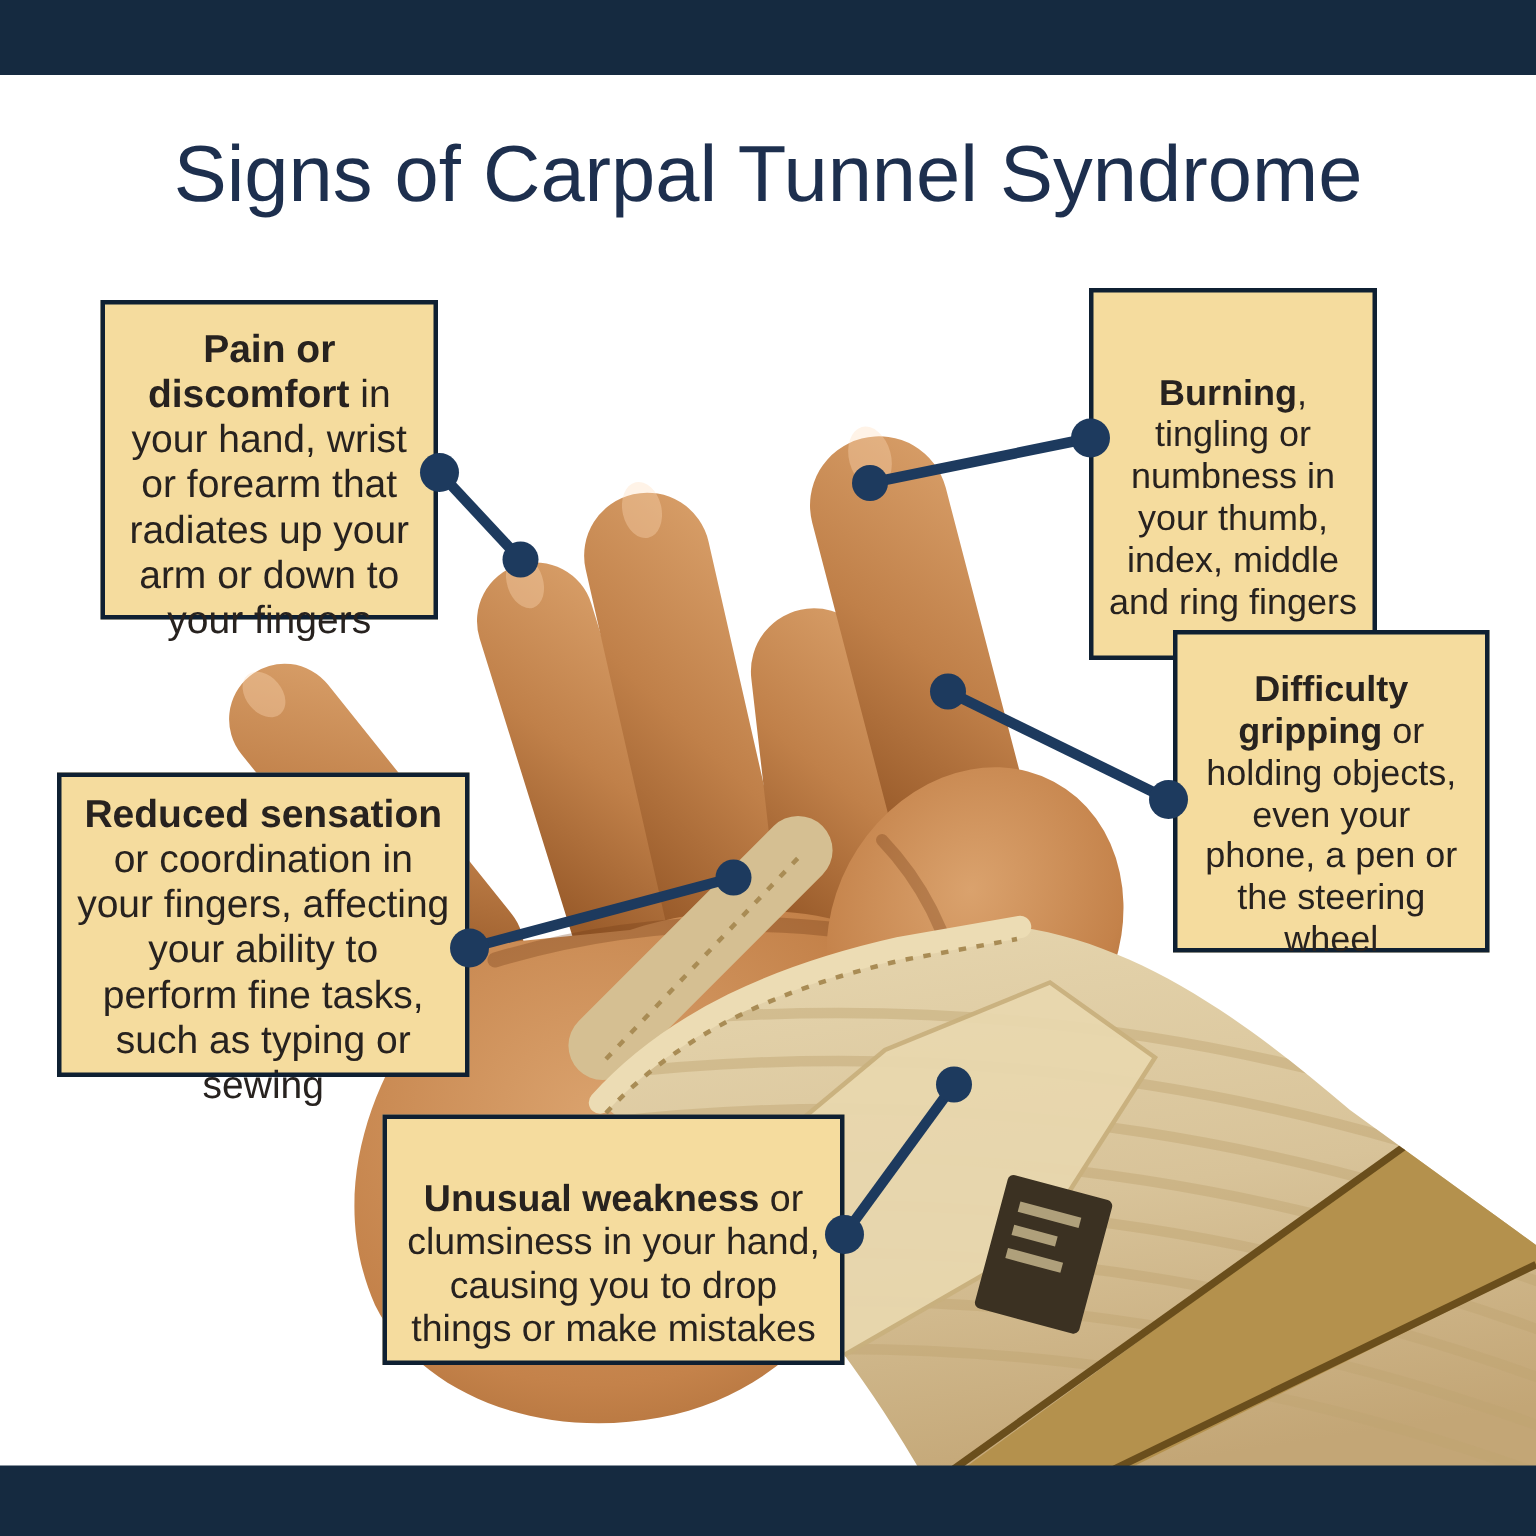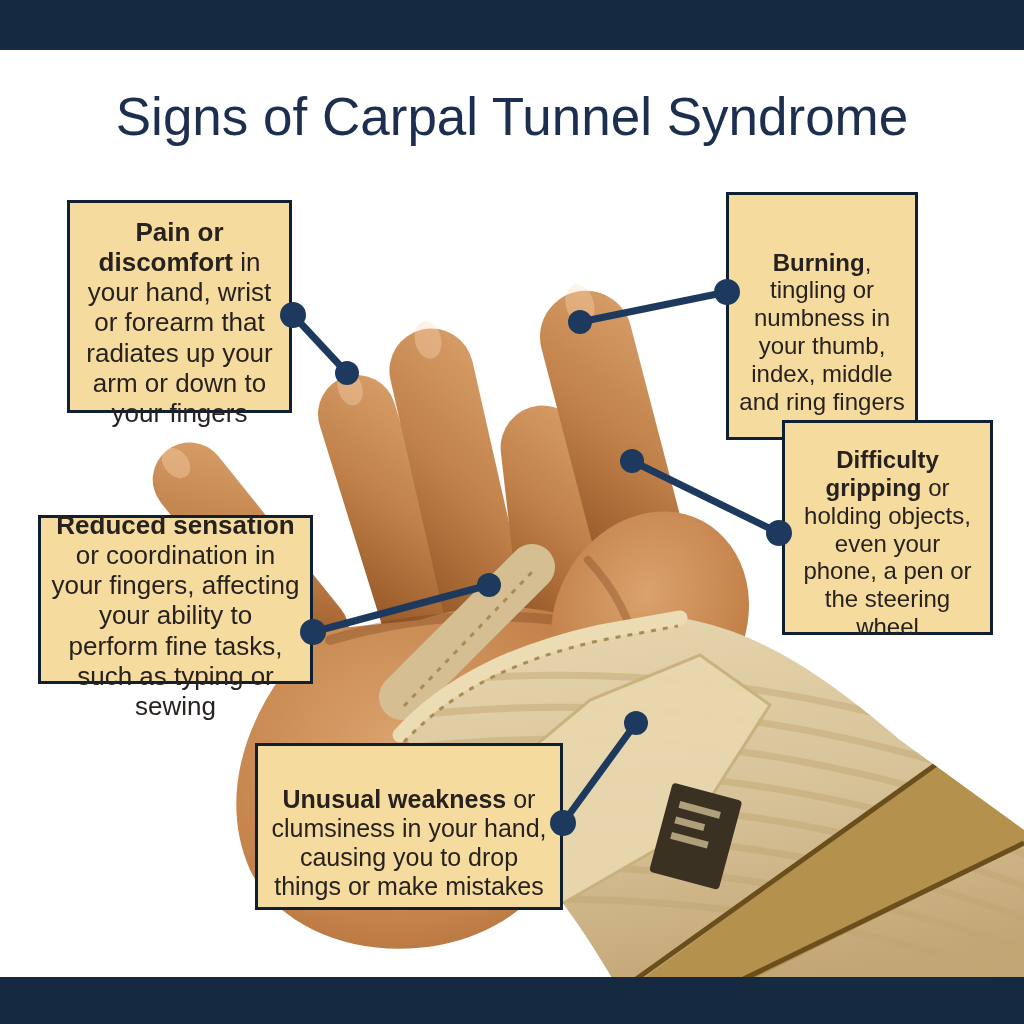--- a/index.html
+++ b/index.html
@@ -14,21 +14,21 @@
   .connector-layer{position:absolute;top:0;left:0;width:1024px;height:1024px;z-index:30;pointer-events:none;}
   .callout{position:absolute;box-sizing:border-box;z-index:20;
       background:var(--box-fill,#f5dc9e);border:3px solid var(--box-border,#0f2032);
       display:flex;align-items:center;justify-content:center;text-align:center;
       color:var(--body-text,#27221f);line-height:1.16;}
   .callout .txt{display:block;padding:6px 10px;margin-top:32px;}
   .callout b{font-weight:700;}
   .callout-pain     {left:67px;  top:200px; width:225px; height:213px; font-size:26px;}
   .callout-burning  {left:726px; top:192px; width:192px; height:248px; font-size:24px;}
   .callout-gripping {left:782px; top:420px; width:211px; height:215px; font-size:24px;}
-  .callout-sensation{left:38px;  top:515px; width:275px; height:169px; font-size:26px;}
+  .callout-sensation{left:38px;  top:515px; width:275px; height:203px; font-size:26px;}
   .callout-weakness {left:255px; top:743px; width:308px; height:167px; font-size:25px;justify-content:flex-end;}
 </style>
 </head>
 <body>
 
 <div class="bar top"></div>
 <div class="bar bottom"></div>
 
 <div class="page-title">Signs of Carpal Tunnel Syndrome</div>
 

